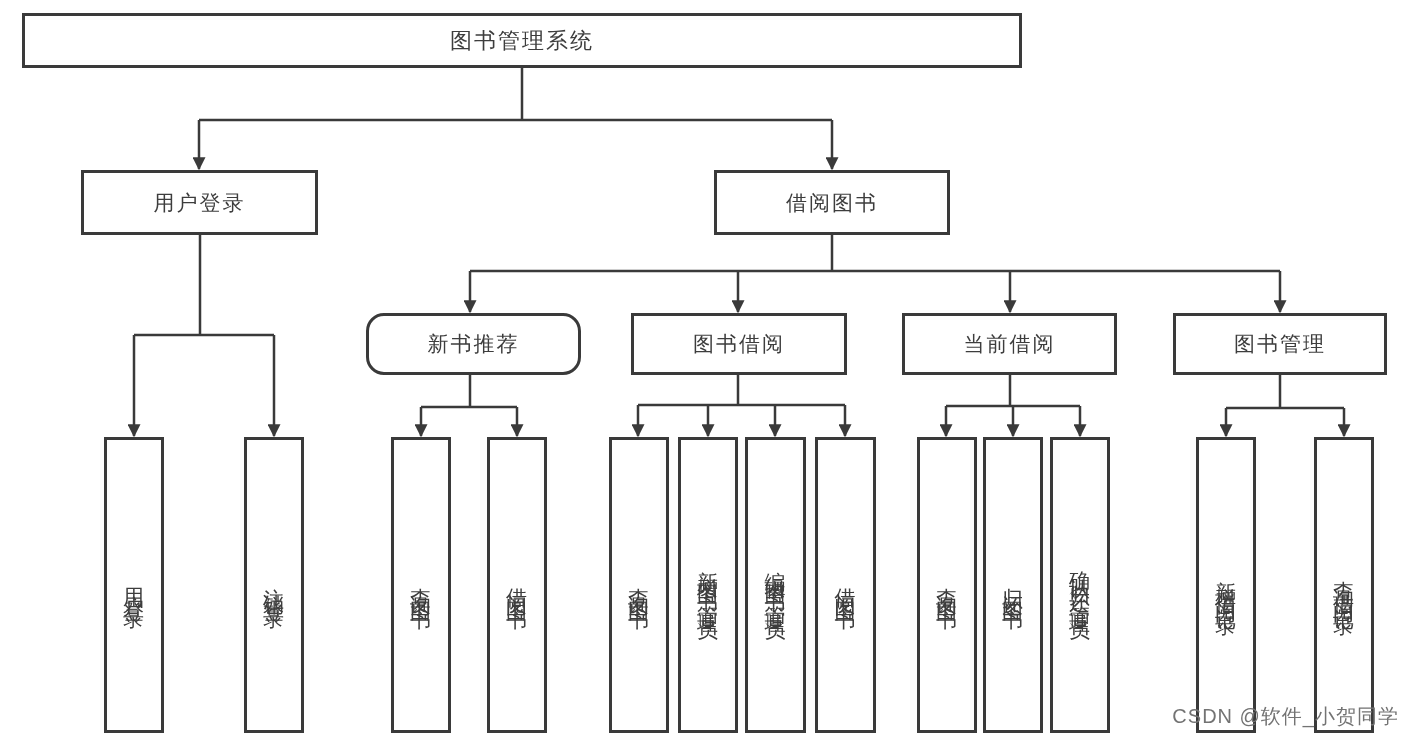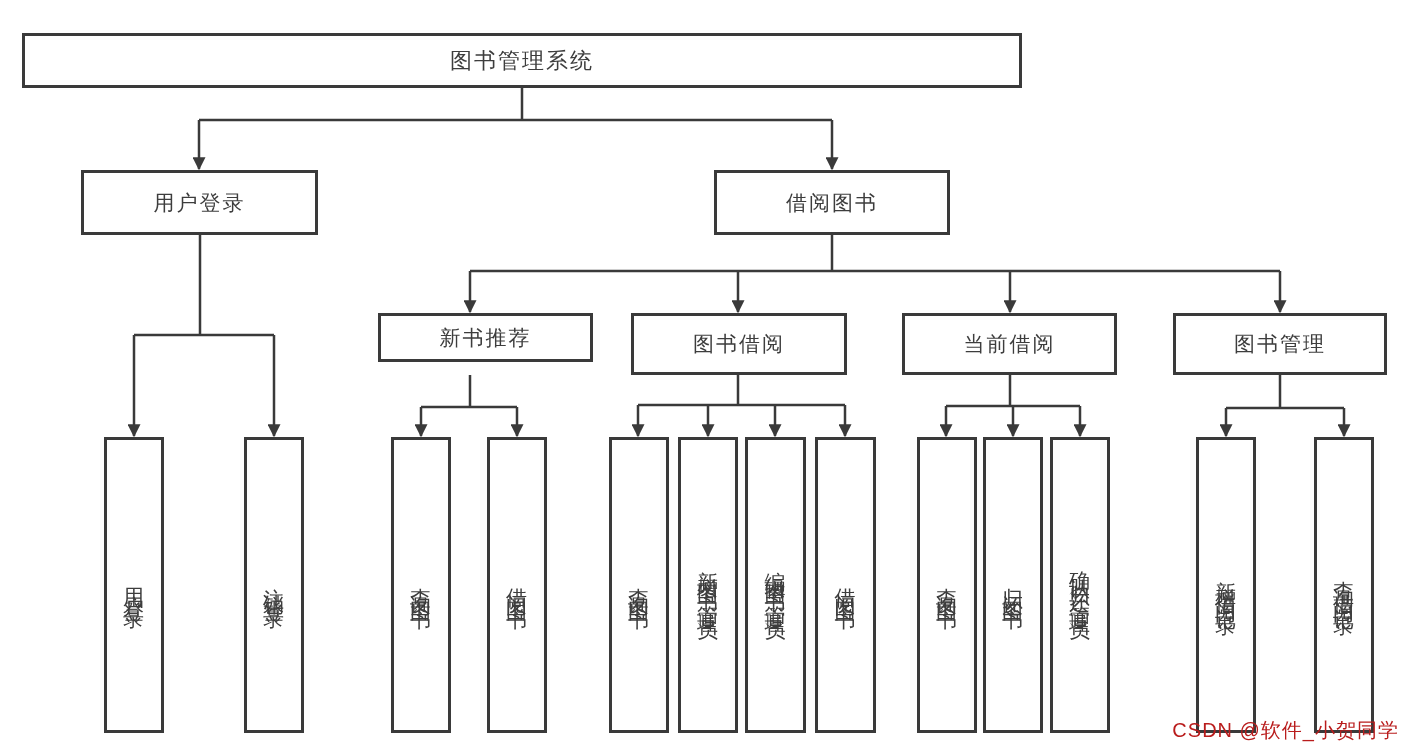--- a/index.html
+++ b/index.html
@@ -45,23 +45,23 @@
   .box.leaf {
     writing-mode: vertical-rl;
     font-size: 21px;
     letter-spacing: 7px;
     line-height: 1;
     padding: 6px 0;
   }
   .watermark {
     position: absolute;
     right: 6px;
-    bottom: 3px;
+    bottom: 17px;
     font-size: 20px;
-    color: #b91c1c;
+    color: #737373;
     letter-spacing: 1px;
     z-index: 5;
     white-space: nowrap;
     margin-left: 8px;
   }
 </style>
 </head>
 <body>
 
 <div class="stage">
@@ -97,26 +97,26 @@
       <line x1="775" y1="405" x2="775" y2="436" marker-end="url(#arrow)"></line>
       <line x1="845" y1="405" x2="845" y2="436" marker-end="url(#arrow)"></line>
       <line x1="946" y1="406" x2="946" y2="436" marker-end="url(#arrow)"></line>
       <line x1="1013" y1="406" x2="1013" y2="436" marker-end="url(#arrow)"></line>
       <line x1="1080" y1="406" x2="1080" y2="436" marker-end="url(#arrow)"></line>
       <line x1="1226" y1="408" x2="1226" y2="436" marker-end="url(#arrow)"></line>
       <line x1="1344" y1="408" x2="1344" y2="436" marker-end="url(#arrow)"></line>
     </g>
   </svg>
 
-  <div class="box root-node" style="left:22px; top:13px; width:1000px; height:55px;margin-top:20px;">图书管理系统</div>
+  <div class="box root-node" style="left:22px; top:13px; width:1000px; height:55px;">图书管理系统</div>
 
   <div class="box branch" style="left:81px; top:170px; width:237px; height:65px;">用户登录</div>
   <div class="box branch" style="left:714px; top:170px; width:236px; height:65px;">借阅图书</div>
 
-  <div class="box branch" style="left:378px; top:313px; width:215px; height:49px;">新书推荐</div>
+  <div class="box branch" style="left:366px; top:313px; width:215px; height:62px;border-radius:18px;">新书推荐</div>
   <div class="box branch" style="left:902px; top:313px; width:215px; height:62px;">当前借阅</div>
   <div class="box branch" style="left:631px; top:313px; width:216px; height:62px;">图书借阅</div>
   <div class="box branch" style="left:1173px; top:313px; width:214px; height:62px;">图书管理</div>
 
   <div class="box leaf" style="left:104px; top:437px; width:60px; height:296px;">用户登录</div>
   <div class="box leaf" style="left:244px; top:437px; width:60px; height:296px;">注销登录</div>
 
   <div class="box leaf" style="left:391px; top:437px; width:60px; height:296px;">查询图书</div>
   <div class="box leaf" style="left:487px; top:437px; width:60px; height:296px;">借阅图书</div>
 

